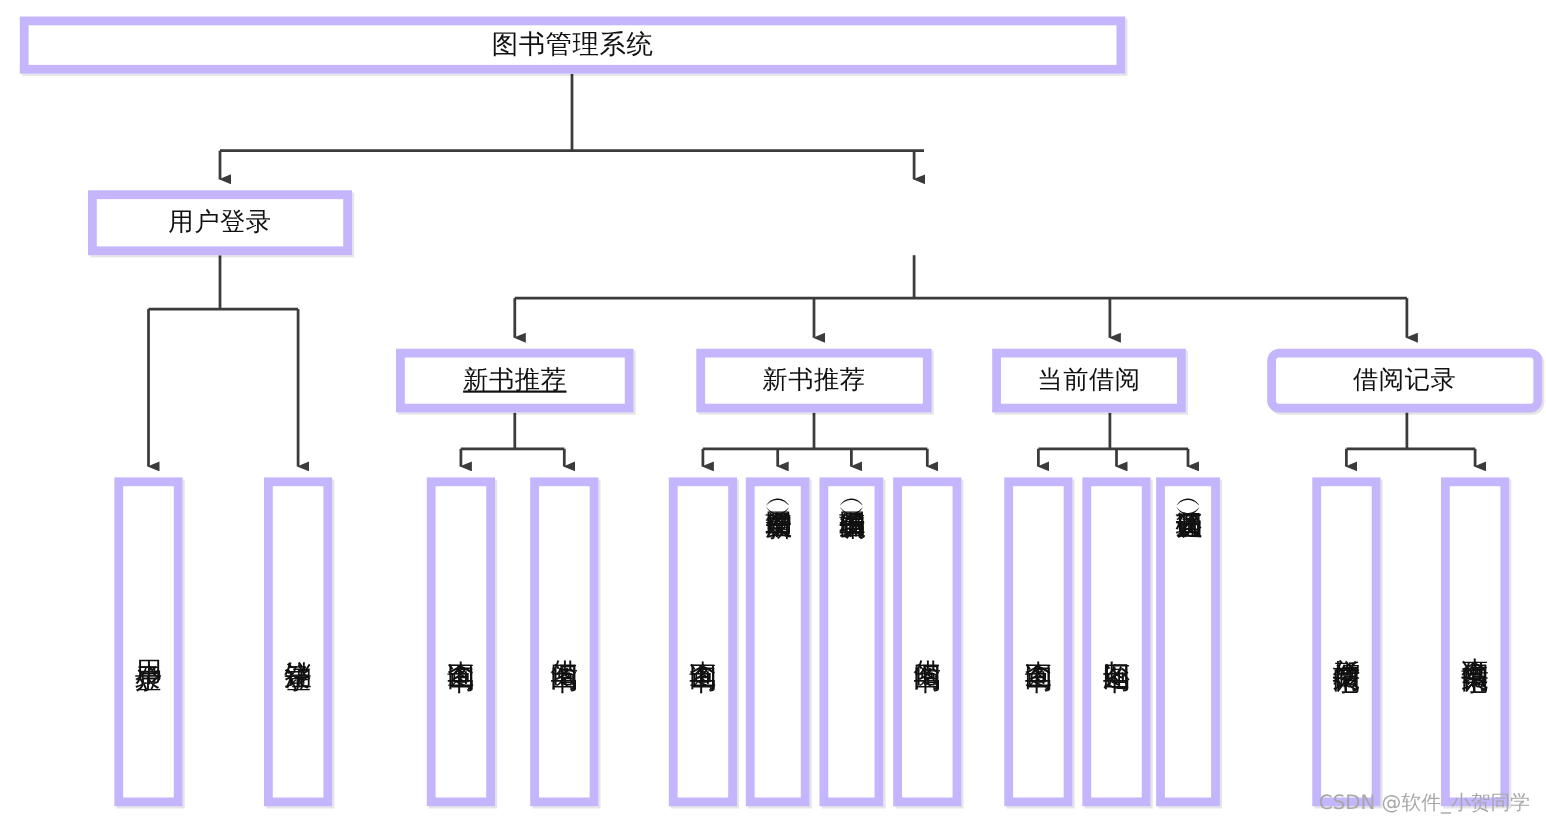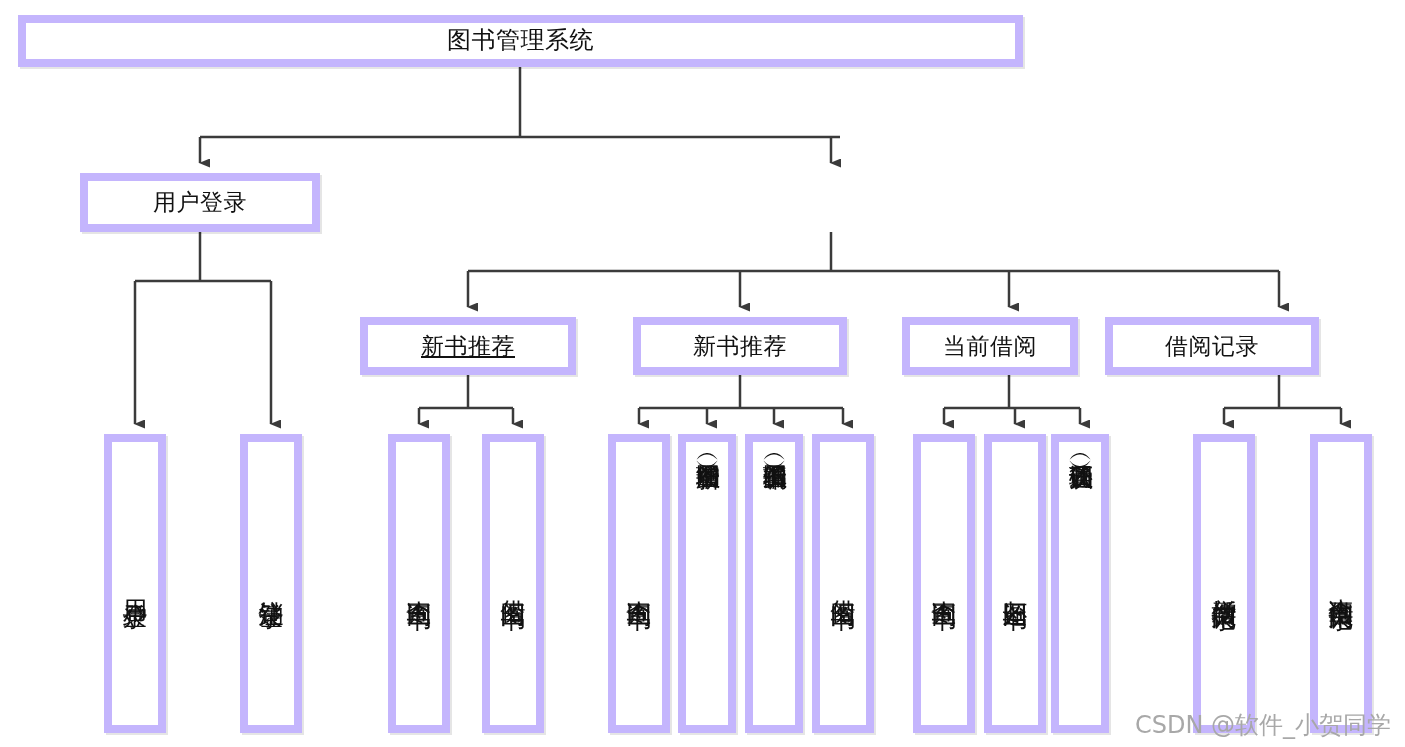--- a/index.html
+++ b/index.html
@@ -69,21 +69,21 @@
     padding-top: 0;
   }
   .node.vert.tight .label {
     font-size: 24px;
     letter-spacing: 0px;
   }
   #watermark {
     position: absolute;
     right: 14px;
     bottom: 6px;
-    font-size: 24px;
+    font-size: 18px;
     color: #a8a8a8;
     white-space: nowrap;
     z-index: 5;
     font-family: "DejaVu Sans", "Liberation Sans", sans-serif;
   }
 </style>
 </head>
 <body>
 
 <div id="diagram-root">
@@ -148,21 +148,21 @@
 
   <div class="node horiz" id="n-l3-0" style="left: 360px; top: 317px; width: 216px; height: 58px; text-decoration: underline;">
     <span class="label">新书推荐</span>
   </div>
   <div class="node horiz" id="n-l3-1" style="left: 633px; top: 317px; width: 214px; height: 58px;">
     <span class="label">新书推荐</span>
   </div>
   <div class="node horiz" id="n-l3-2" style="left: 902px; top: 317px; width: 176px; height: 58px;">
     <span class="label">当前借阅</span>
   </div>
-  <div class="node horiz" id="n-l3-3" style="left: 1105px; top: 317px; width: 214px; height: 58px;">
+  <div class="node horiz" id="n-l3-3" style="left: 1152px; top: 317px; width: 250px; height: 58px; border-radius: 11px;">
     <span class="label">借阅记录</span>
   </div>
 
   <div class="node vert centered" id="n-leaf-0" style="left: 104px; top: 434px; width: 62px; height: 299px;">
     <span class="label">用户登录</span>
   </div>
   <div class="node vert centered" id="n-leaf-1" style="left: 240px; top: 434px; width: 62px; height: 299px;">
     <span class="label">注销登录</span>
   </div>
   <div class="node vert centered" id="n-leaf-2" style="left: 388px; top: 434px; width: 62px; height: 299px;">

